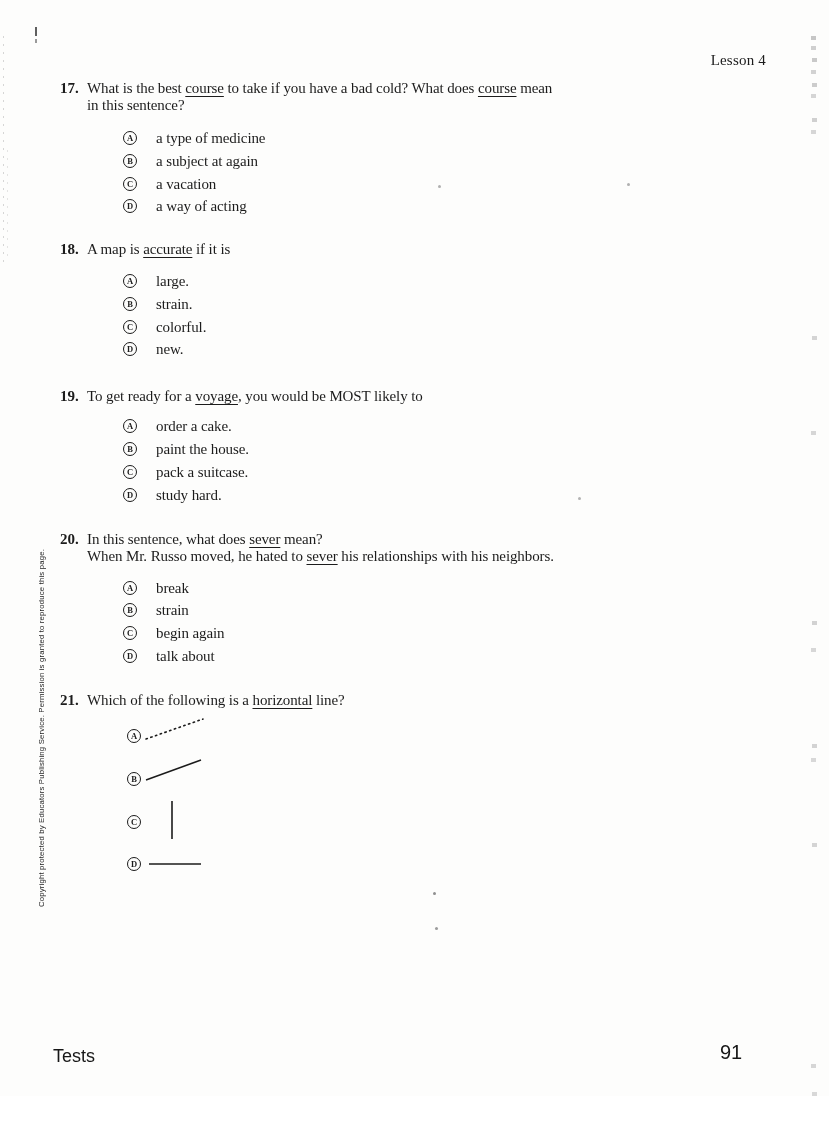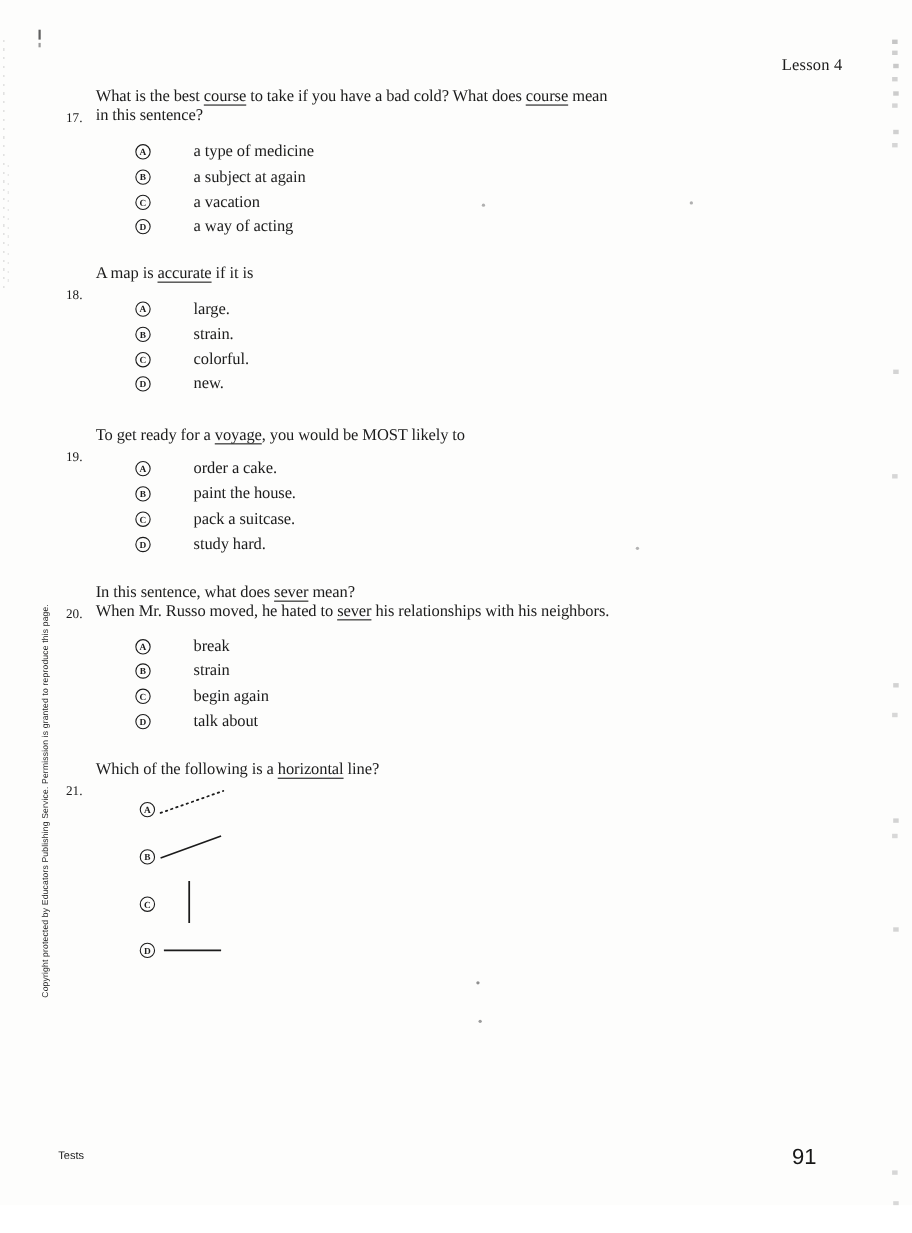--- a/index.html
+++ b/index.html
@@ -13,21 +13,21 @@
   }
   
   .lesson{
     position:absolute;top:52px;left:0;right:63px;
     text-align:right;font-size:15px;letter-spacing:.2px;
   }
   
   .question{position:absolute;left:60px;width:560px;}
   .qnum{
     position:absolute;left:0;top:0;
-    font-weight:400;font-size:12px;margin-top:20px;
+    font-weight:700;font-size:15px;
   }
   .qlines{margin-left:27px;}
   .qline{font-size:15px;line-height:16.5px;letter-spacing:-0.1px;}
   .qline span{white-space:pre;}
   .u{
     text-decoration:underline;
     text-underline-offset:2.5px;
     text-decoration-thickness:1px;
     text-align:center;
   }
@@ -36,37 +36,37 @@
     position:absolute;left:123px;height:22px;
     display:flex;align-items:center;
   }
   .letter-circle{
     width:14px;height:14px;box-sizing:border-box;
     border:1.2px solid #1b1b1b;border-radius:50%;
     display:flex;align-items:center;justify-content:center;
     font-size:8.5px;font-weight:600;line-height:1;
     flex:0 0 auto;
   }
-  .opt-text{margin-left:39px;font-size:15px;letter-spacing:-0.1px;}
+  .opt-text{margin-left:19px;font-size:15px;letter-spacing:-0.1px;}
   
   .fig-opt{position:absolute;left:127px;width:90px;height:50px;}
   .fig-opt .letter-circle{position:absolute;left:0;top:18px;}
   .fig-opt svg{position:absolute;left:8px;top:0;}
   
   .copyright{
     position:absolute;left:37px;top:907px;width:387px;height:11px;
     transform-origin:0 0;transform:rotate(-90deg);
     font-family:"Liberation Sans", sans-serif;
     font-size:7.8px;letter-spacing:.15px;color:#242424;
     white-space:nowrap;
   }
   
   .footer-tests{
     position:absolute;left:53px;top:1046px;
-    font-family:"Liberation Sans", sans-serif;font-size:10px;color:#171717;
+    font-family:"Liberation Sans", sans-serif;font-size:18px;color:#171717;
   }
   .footer-page{
     position:absolute;left:720px;top:1041px;
     font-family:"Liberation Sans", sans-serif;font-size:20px;color:#171717;
   }
   
   .art{position:absolute;}
   .dotline{
     position:absolute;width:1px;
     background:repeating-linear-gradient(to bottom,#b5b5b5 0 2px,transparent 2px 8px);

